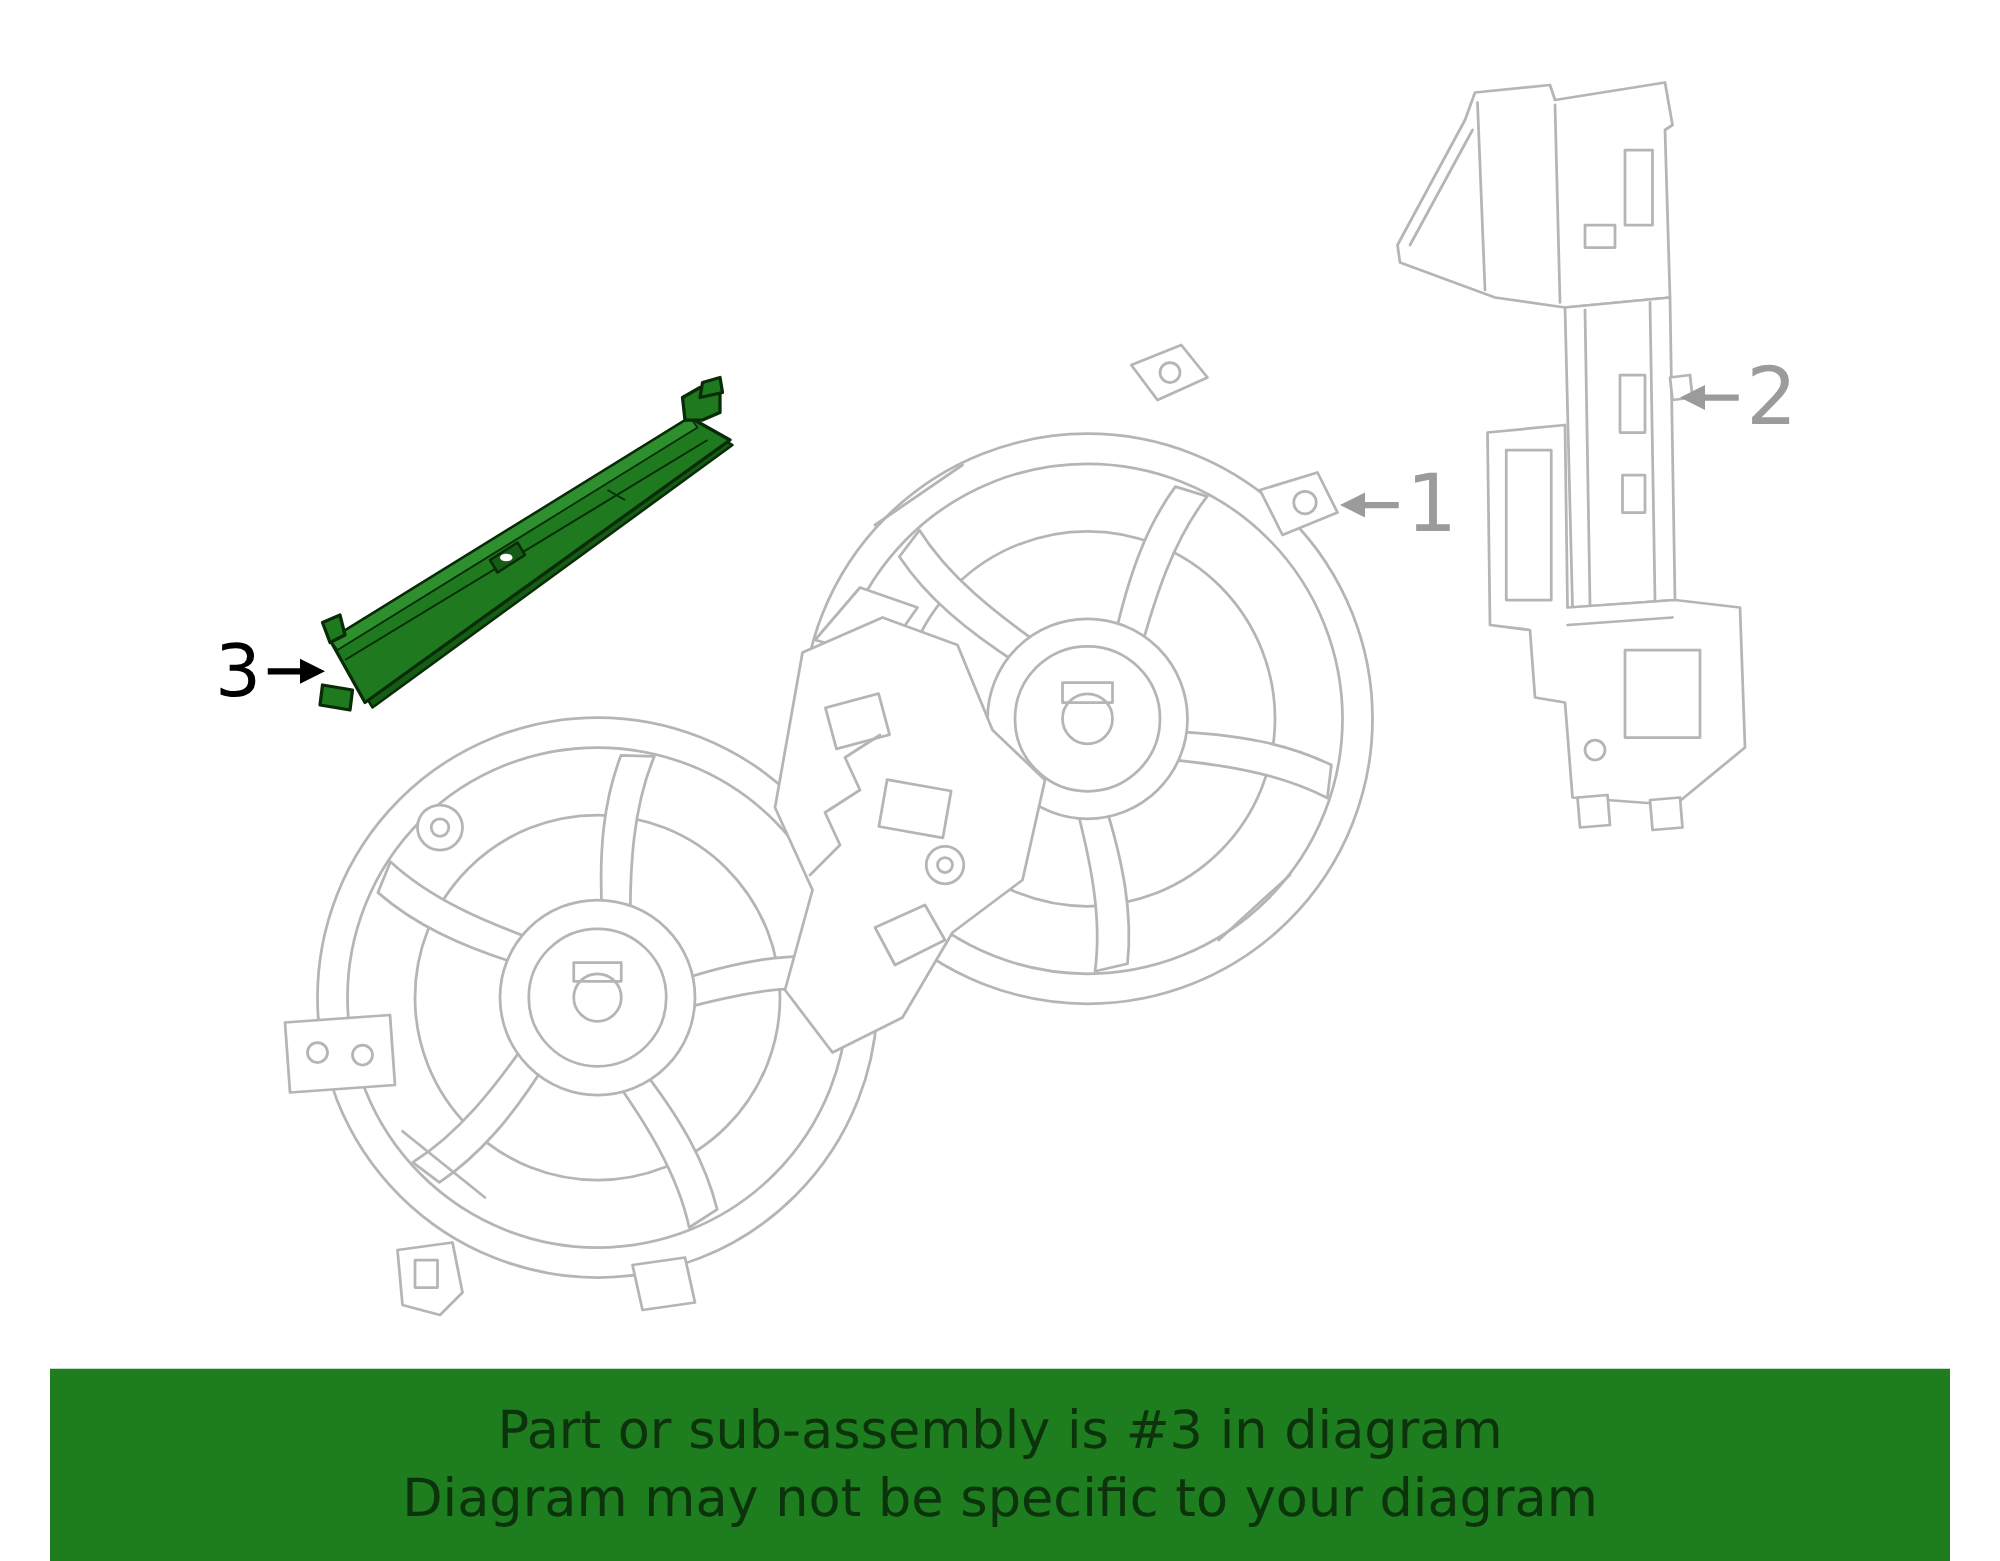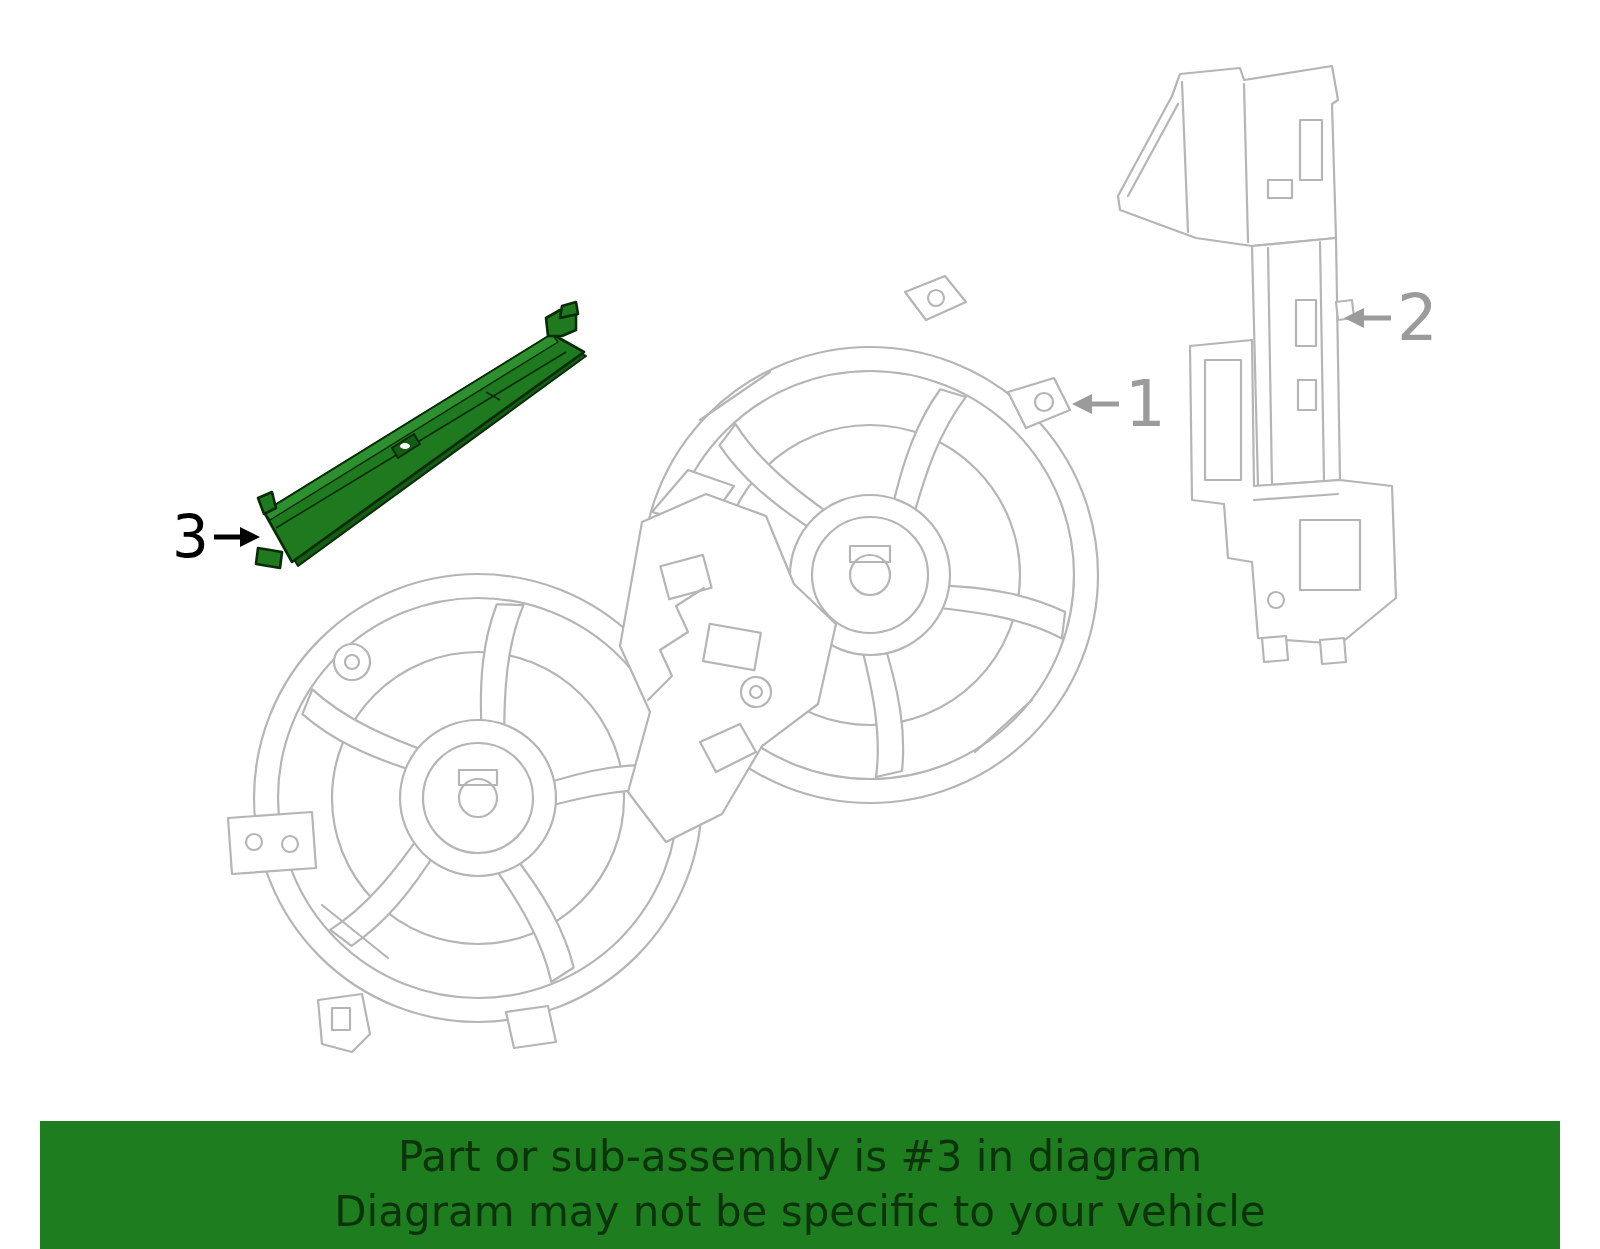--- a/index.html
+++ b/index.html
@@ -12,21 +12,21 @@
   .lnf{fill:#ffffff;stroke:var(--line);stroke-width:2.2;stroke-linejoin:round;stroke-linecap:round;}
   .hl{fill:var(--highlight_fill);stroke:var(--highlight_stroke);stroke-width:2.6;stroke-linejoin:round;}
   .hl-dark{fill:var(--highlight_shade);stroke:var(--highlight_stroke);stroke-width:2;stroke-linejoin:round;}
   .hl-light{fill:var(--highlight_top);stroke:var(--highlight_stroke);stroke-width:1.4;stroke-linejoin:round;}
   .hl-line{stroke:var(--highlight_stroke);stroke-width:1.6;fill:none;}
   .callout{position:absolute;display:flex;align-items:center;gap:5px;}
   .callout .num{line-height:1;}
   .callout.black .num{color:var(--callout_black);font-size:58px;}
   .callout.gray .num{color:var(--callout_gray);font-size:64px;}
   .banner{
-    position:absolute;left:40px;right:40px;bottom:0;height:128px;
+    position:absolute;left:40px;right:40px;bottom:0;height:154px;
     background:var(--banner_bg);
     display:flex;flex-direction:column;align-items:center;justify-content:center;
   }
   .banner .banner-line{color:var(--banner_text);font-size:42px;line-height:1.3;white-space:nowrap;}
 </style>
 </head>
 <body>
 
 <svg class="diagram-svg" width="1600" height="1110" viewBox="0 0 1600 1110">
 
@@ -149,14 +149,14 @@
 <div class="callout black" style="left:172px;top:508px">
   <span class="num">3</span>
   <svg width="46" height="24">
     <line x1="0" y1="12" x2="28" y2="12" stroke="#000000" stroke-width="5"></line>
     <polygon points="26,2 46,12 26,22" fill="#000000"></polygon>
   </svg>
 </div>
 
 <div class="banner">
   <div class="banner-line">Part or sub-assembly is #3 in diagram</div>
-  <div class="banner-line">Diagram may not be specific to your vehicle</div>
+  <div class="banner-line">Diagram may not be specific to your diagram</div>
 </div>
 
 </body></html>

